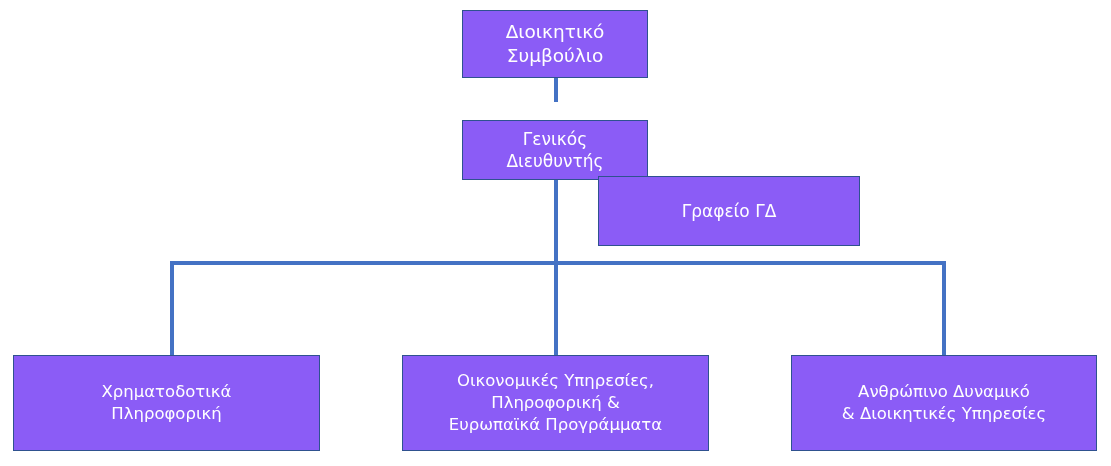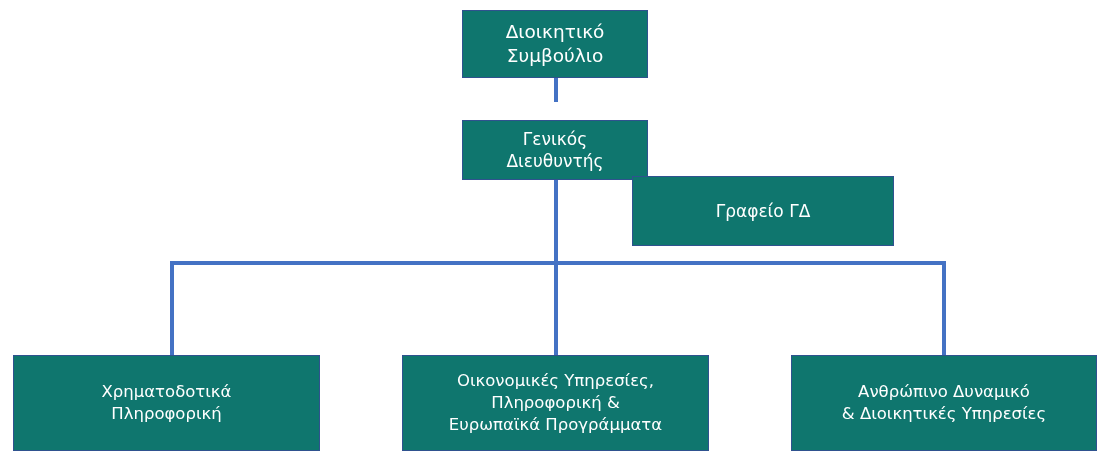--- a/index.html
+++ b/index.html
@@ -11,40 +11,40 @@
     position: relative;
     width: 1111px;
     height: 466px;
     background: #ffffff;
     font-family: "DejaVu Sans", sans-serif;
     overflow: hidden;
   }
   .node {
     position: absolute;
     box-sizing: border-box;
-    background: #0f766e;
+    background: #8b5cf6;
     border: 1.5px solid #2F528F;
     color: #ffffff;
     display: flex;
     align-items: center;
     justify-content: center;
     text-align: center;
     z-index: 3;
   }
   .node-label {
     display: block;
     line-height: 1.32;
     white-space: pre-line;
     padding: 0 6px;
   }
 
   
   #node-board        { left: 462px; top: 10px;  width: 186px; height: 68px;  font-size: 18.5px; }
   #node-dg          { left: 462px; top: 100px; width: 186px; height: 60px;  font-size: 17px; margin-top: 20px; }
-  #node-dg-office   { left: 632px; top: 176px; width: 262px; height: 70px;  font-size: 17px; }
+  #node-dg-office   { left: 598px; top: 176px; width: 262px; height: 70px;  font-size: 17px; }
   #node-funding     { left: 13px;  top: 355px; width: 307px; height: 96px;  font-size: 16.5px; }
   #node-finance     { left: 402px; top: 355px; width: 307px; height: 96px;  font-size: 16.5px; }
   #node-hr          { left: 791px; top: 355px; width: 306px; height: 96px;  font-size: 16.5px; }
 
   
   .conn {
     position: absolute;
     background: #4472C4;
     z-index: 1;
   }

